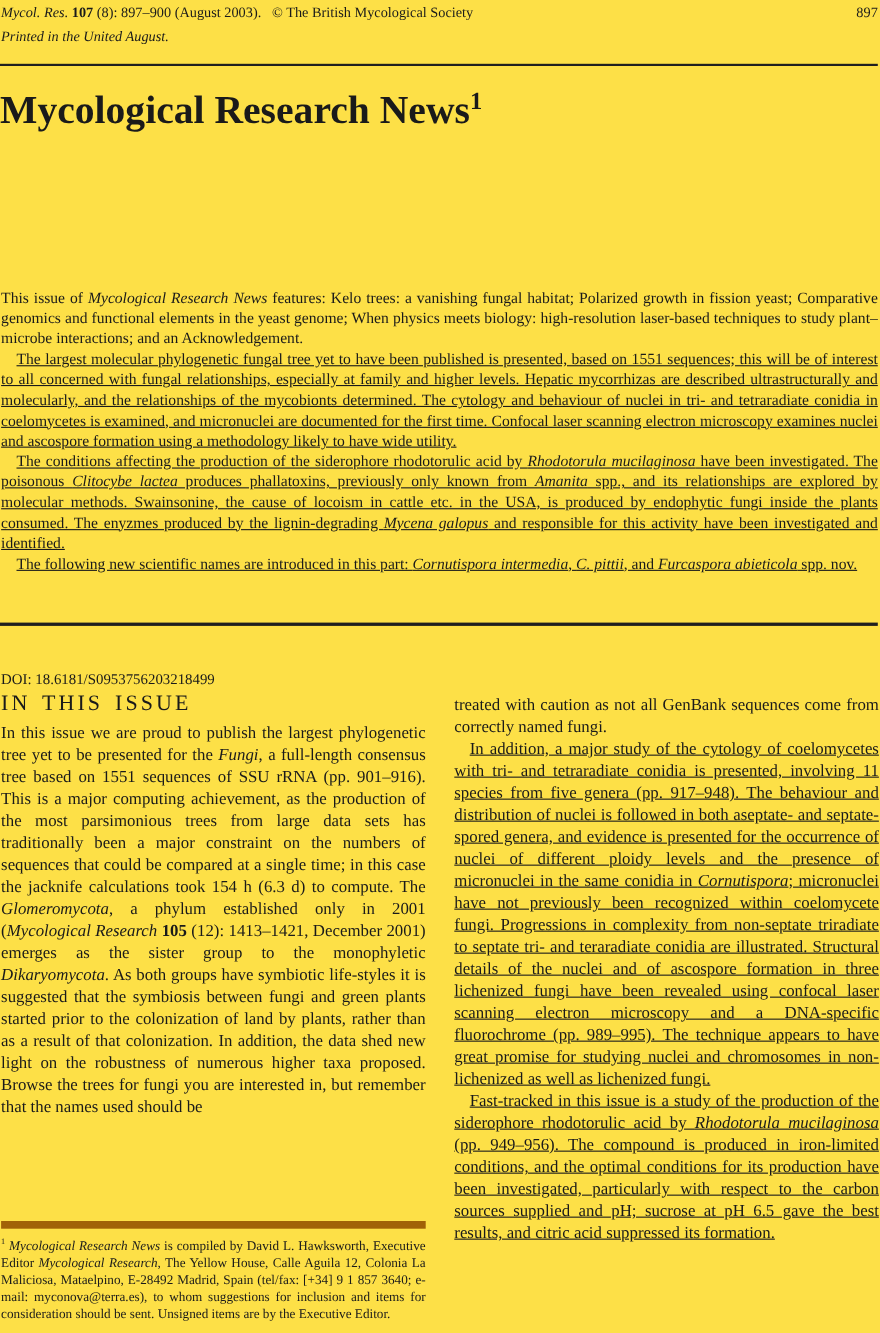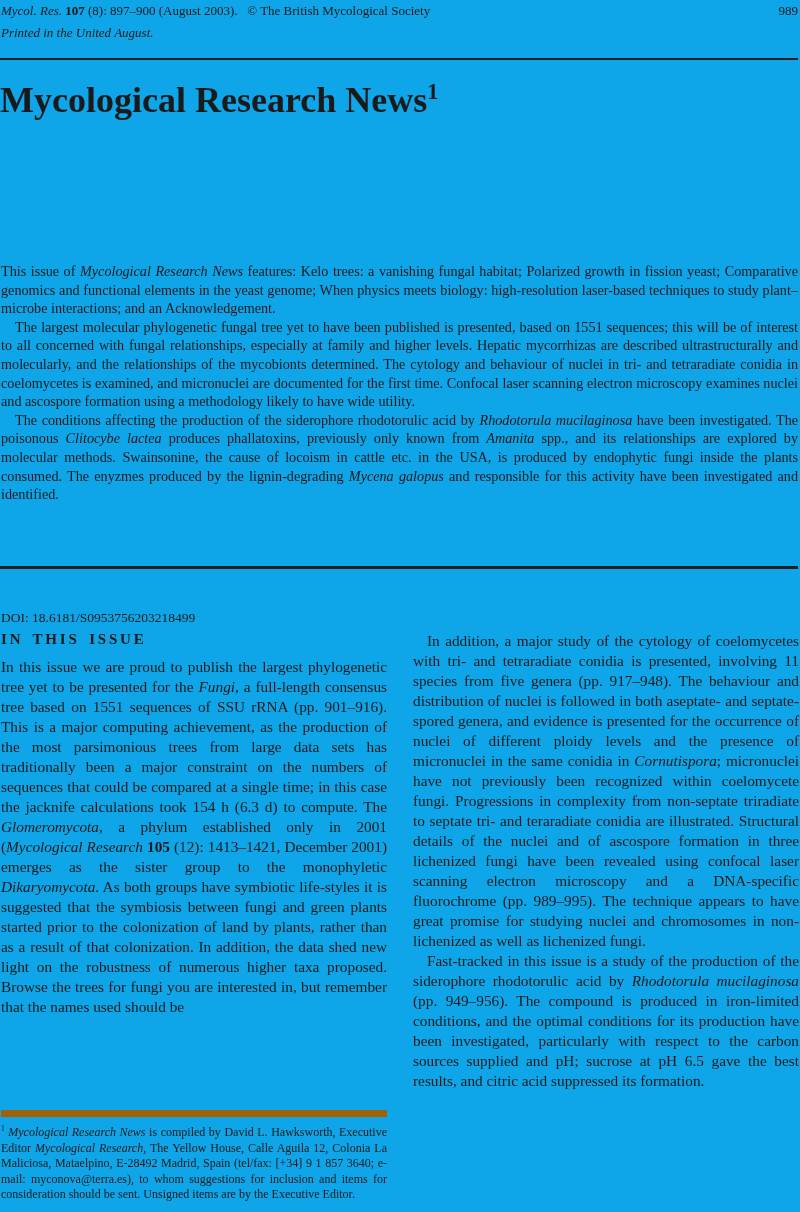--- a/index.html
+++ b/index.html
@@ -1,20 +1,20 @@
 <!DOCTYPE html>
 <html lang="en"><head>
 <meta charset="utf-8">
 <style>
   html, body { margin: 0; padding: 0; background: #ffffff; }
   .page {
     position: relative;
     width: 800px;
     height: 1212px;
-    background: #0ea5e9;
+    background: #fde047;
     color: #1a1a1a;
     font-family: "Liberation Serif", "DejaVu Serif", serif;
     overflow: hidden;
   }
   em { font-style: italic; }
   strong { font-weight: bold; }
   sup { font-size: 62%; vertical-align: super; line-height: 0; }
 
   
   .hdr-line1 {
@@ -39,40 +39,40 @@
   }
 
   
   .abstract {
     position: absolute; top: 262px; left: 1px; width: 797px;
     font-size: 14.2px; line-height: 18.6px;
     text-align: justify;
     hyphens: auto;
   }
   .para { margin: 0; }
-  .para.indent { text-indent: 14px; }
+  .para.indent { text-indent: 14px; text-decoration: underline; }
 
   
   .doi {
     position: absolute; top: 610px; left: 1px;
     font-size: 13.5px;
   }
 
   
   .col {
     position: absolute; top: 631px;
     font-size: 15.3px; line-height: 20px;
     text-align: justify;
     hyphens: auto;
   }
   .col-left  { left: 1px;  width: 386px; }
   .col-right { left: 413px; width: 386px; }
   h2.in-this-issue {
     margin: 0 0 10px 0;
-    font-size: 15px; font-weight: bold;
+    font-size: 20px; font-weight: normal;
     letter-spacing: 2.8px; line-height: 16px;
     word-spacing: 3px;
     text-align: left;
   }
 
   
   .footnote {
     position: absolute; top: 1110px; left: 1px; width: 386px;
     border-top: 7px solid #a16207;
     padding-top: 8px;
@@ -81,46 +81,48 @@
     hyphens: auto;
   }
 </style>
 </head>
 <body>
 
 <div class="page">
 
   <div class="hdr-line1">
     <span><em>Mycol. Res.</em> <strong>107</strong> (8): 897–900 (August 2003).  © The British Mycological Society</span>
-    <span class="pageno">989</span>
+    <span class="pageno">897</span>
   </div>
   <div class="hdr-line2">Printed in the United August.</div>
 
   <div class="rule rule-top"></div>
 
   <h1 class="title">Mycological Research News<sup>1</sup></h1>
 
   <section class="abstract">
       <p class="para">This issue of <em>Mycological Research News</em> features: Kelo trees: a vanishing fungal habitat; Polarized growth in fission yeast; Comparative genomics and functional elements in the yeast genome; When physics meets biology: high-resolution laser-based techniques to study plant–microbe interactions; and an Acknowledgement.</p>
       <p class="para indent">The largest molecular phylogenetic fungal tree yet to have been published is presented, based on 1551 sequences; this will be of interest to all concerned with fungal relationships, especially at family and higher levels. Hepatic mycorrhizas are described ultrastructurally and molecularly, and the relationships of the mycobionts determined. The cytology and behaviour of nuclei in tri- and tetraradiate conidia in coelomycetes is examined, and micronuclei are documented for the first time. Confocal laser scanning electron microscopy examines nuclei and ascospore formation using a methodology likely to have wide utility.</p>
       <p class="para indent">The conditions affecting the production of the siderophore rhodotorulic acid by <em>Rhodotorula mucilaginosa</em> have been investigated. The poisonous <em>Clitocybe lactea</em> produces phallatoxins, previously only known from <em>Amanita</em> spp., and its relationships are explored by molecular methods. Swainsonine, the cause of locoism in cattle etc. in the USA, is produced by endophytic fungi inside the plants consumed. The enyzmes produced by the lignin-degrading <em>Mycena galopus</em> and responsible for this activity have been investigated and identified.</p>
+      <p class="para indent">The following new scientific names are introduced in this part: <em>Cornutispora intermedia</em>, <em>C. pittii</em>, and <em>Furcaspora abieticola</em> spp. nov.</p>
     </section>
 
   <div class="rule rule-mid"></div>
 
   <div class="doi">DOI: 18.6181/S0953756203218499</div>
 
   <section class="col col-left">
     <h2 class="in-this-issue">IN THIS ISSUE</h2>
     <div>
         <p class="para">In this issue we are proud to publish the largest phylogenetic tree yet to be presented for the <em>Fungi</em>, a full-length consensus tree based on 1551 sequences of SSU rRNA (pp. 901–916). This is a major computing achievement, as the production of the most parsimonious trees from large data sets has traditionally been a major constraint on the numbers of sequences that could be compared at a single time; in this case the jacknife calculations took 154 h (6.3 d) to compute. The <em>Glomeromycota</em>, a phylum established only in 2001 (<em>Mycological Research</em> <strong>105</strong> (12): 1413–1421, December 2001) emerges as the sister group to the monophyletic <em>Dikaryomycota</em>. As both groups have symbiotic life-styles it is suggested that the symbiosis between fungi and green plants started prior to the colonization of land by plants, rather than as a result of that colonization. In addition, the data shed new light on the robustness of numerous higher taxa proposed. Browse the trees for fungi you are interested in, but remember that the names used should be</p>
       </div>
   </section>
 
   <section class="col col-right">
+      <p class="para">treated with caution as not all GenBank sequences come from correctly named fungi.</p>
       <p class="para indent">In addition, a major study of the cytology of coelomycetes with tri- and tetraradiate conidia is presented, involving 11 species from five genera (pp. 917–948). The behaviour and distribution of nuclei is followed in both aseptate- and septate-spored genera, and evidence is presented for the occurrence of nuclei of different ploidy levels and the presence of micronuclei in the same conidia in <em>Cornutispora</em>; micronuclei have not previously been recognized within coelomycete fungi. Progressions in complexity from non-septate triradiate to septate tri- and teraradiate conidia are illustrated. Structural details of the nuclei and of ascospore formation in three lichenized fungi have been revealed using confocal laser scanning electron microscopy and a DNA-specific fluorochrome (pp. 989–995). The technique appears to have great promise for studying nuclei and chromosomes in non-lichenized as well as lichenized fungi.</p>
       <p class="para indent">Fast-tracked in this issue is a study of the production of the siderophore rhodotorulic acid by <em>Rhodotorula mucilaginosa</em> (pp. 949–956). The compound is produced in iron-limited conditions, and the optimal conditions for its production have been investigated, particularly with respect to the carbon sources supplied and pH; sucrose at pH 6.5 gave the best results, and citric acid suppressed its formation.</p>
     </section>
 
   <aside class="footnote">
     <div><sup>1</sup> <em>Mycological Research News</em> is compiled by David L. Hawksworth, Executive Editor <em>Mycological Research</em>, The Yellow House, Calle Aguila 12, Colonia La Maliciosa, Mataelpino, E-28492 Madrid, Spain (tel/fax: [+34] 9 1 857 3640; e-mail: myconova@terra.es), to whom suggestions for inclusion and items for consideration should be sent. Unsigned items are by the Executive Editor.</div>
   </aside>
 
 </div>
 

